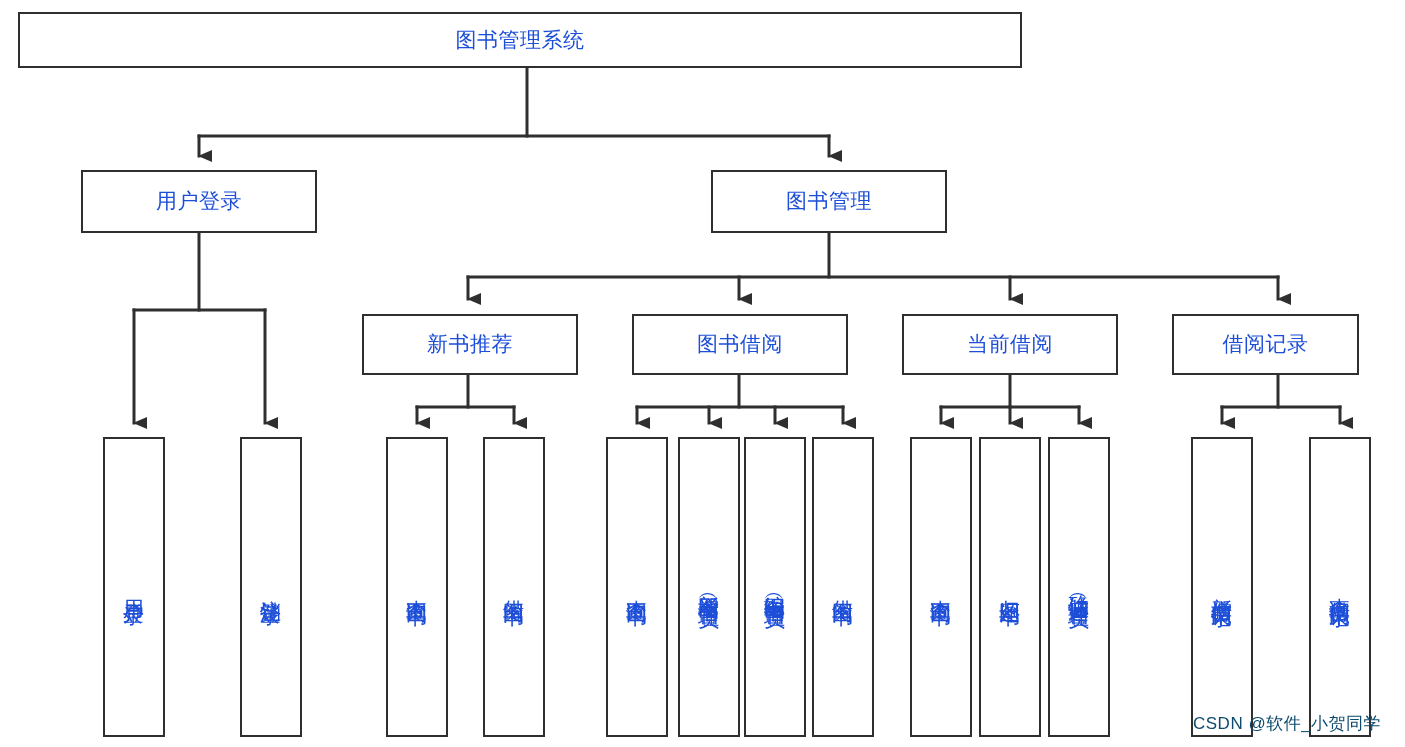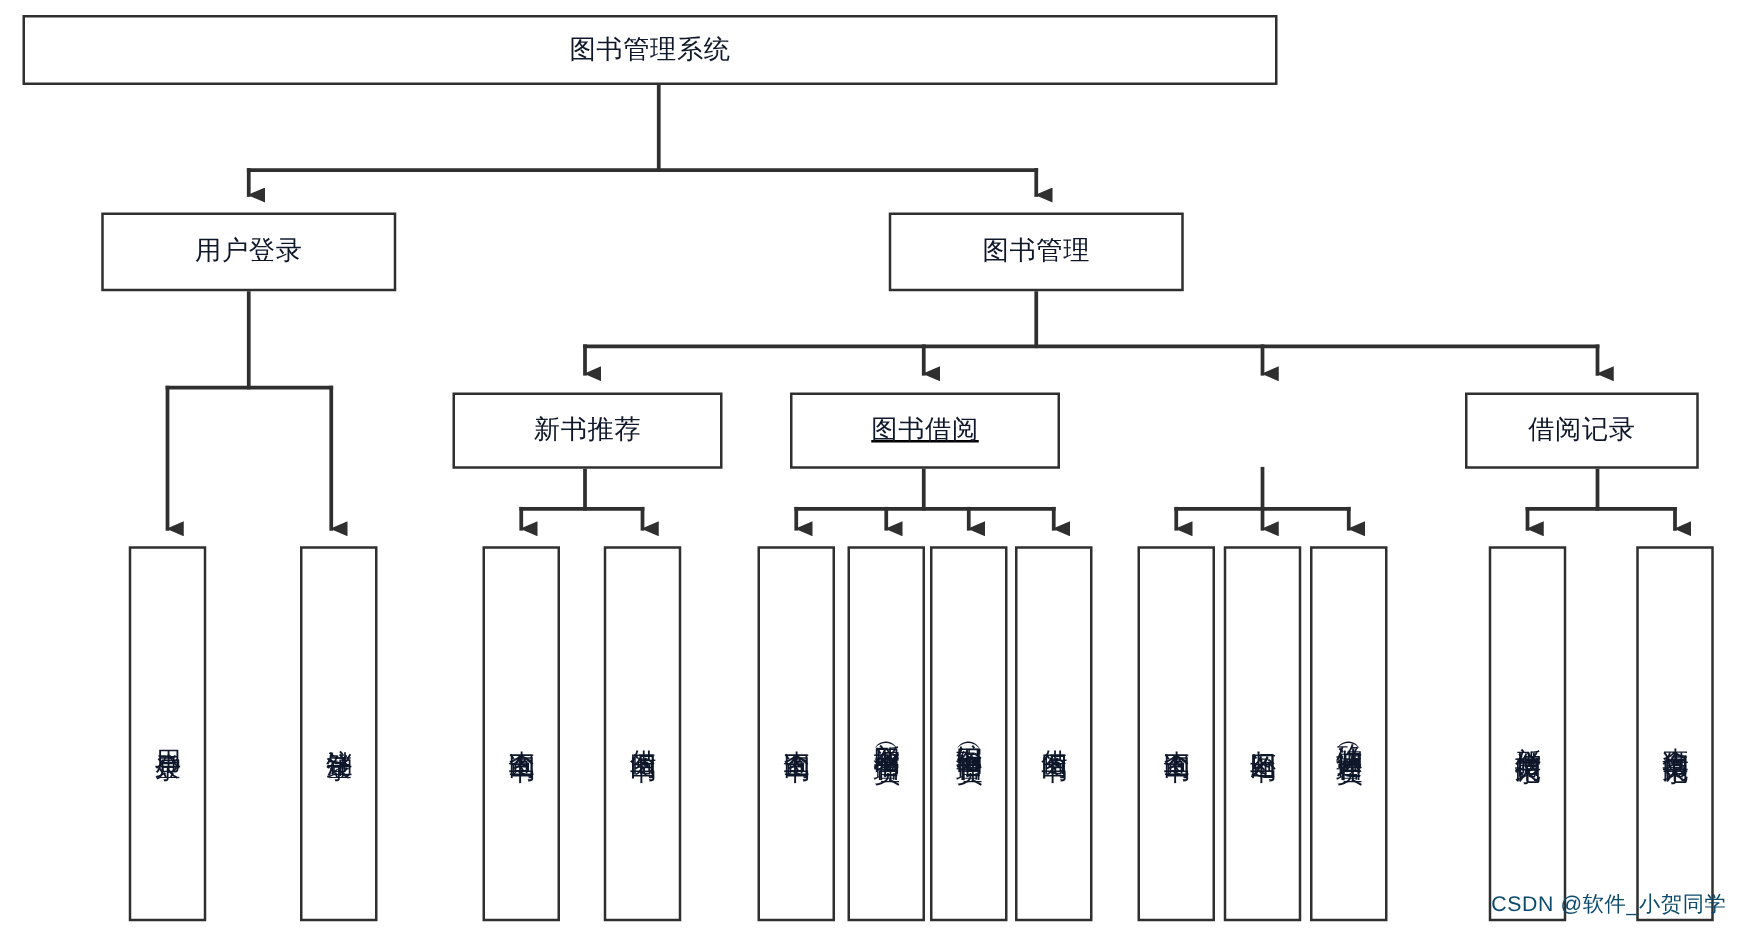--- a/index.html
+++ b/index.html
@@ -30,21 +30,21 @@
     position: absolute;
     box-sizing: border-box;
     background: #ffffff;
     border: 2.5px solid #2f2f2f;
     display: flex;
     align-items: center;
     justify-content: center;
     overflow: hidden;
   }
   .node-label {
-    color: #0f172a;
+    color: #1d4ed8;
     text-align: center;
     line-height: 1.18;
     white-space: pre;
   }
   .node-box.horizontal .node-label {
     font-size: 21px;
     letter-spacing: 0.5px;
   }
   .node-box.root .node-label {
     font-size: 21px;
@@ -137,24 +137,27 @@
   </div>
 
   <div class="node-box horizontal" style="left:362px; top:314px; width:216px; height:61px;">
     <span class="node-label">新书推荐</span>
   </div>
 
   <div class="node-box horizontal" style="left:711px; top:170px; width:236px; height:63px;">
     <span class="node-label">图书管理</span>
   </div>
 
-  <div class="node-box horizontal" style="left:632px; top:314px; width:216px; height:61px;text-decoration:underline;">
+  <div class="node-box horizontal" style="left:632px; top:314px; width:216px; height:61px;">
     <span class="node-label">图书借阅</span>
   </div>
 
+  <div class="node-box horizontal" style="left:902px; top:314px; width:216px; height:61px;">
+    <span class="node-label">当前借阅</span>
+  </div>
 
   <div class="node-box horizontal" style="left:1172px; top:314px; width:187px; height:61px;">
     <span class="node-label">借阅记录</span>
   </div>
 
   <div class="node-box vertical" style="left:103px; top:437px; width:62px; height:300px;">
     <span class="node-label">用户登录</span>
   </div>
 
   <div class="node-box vertical" style="left:240px; top:437px; width:62px; height:300px;">

